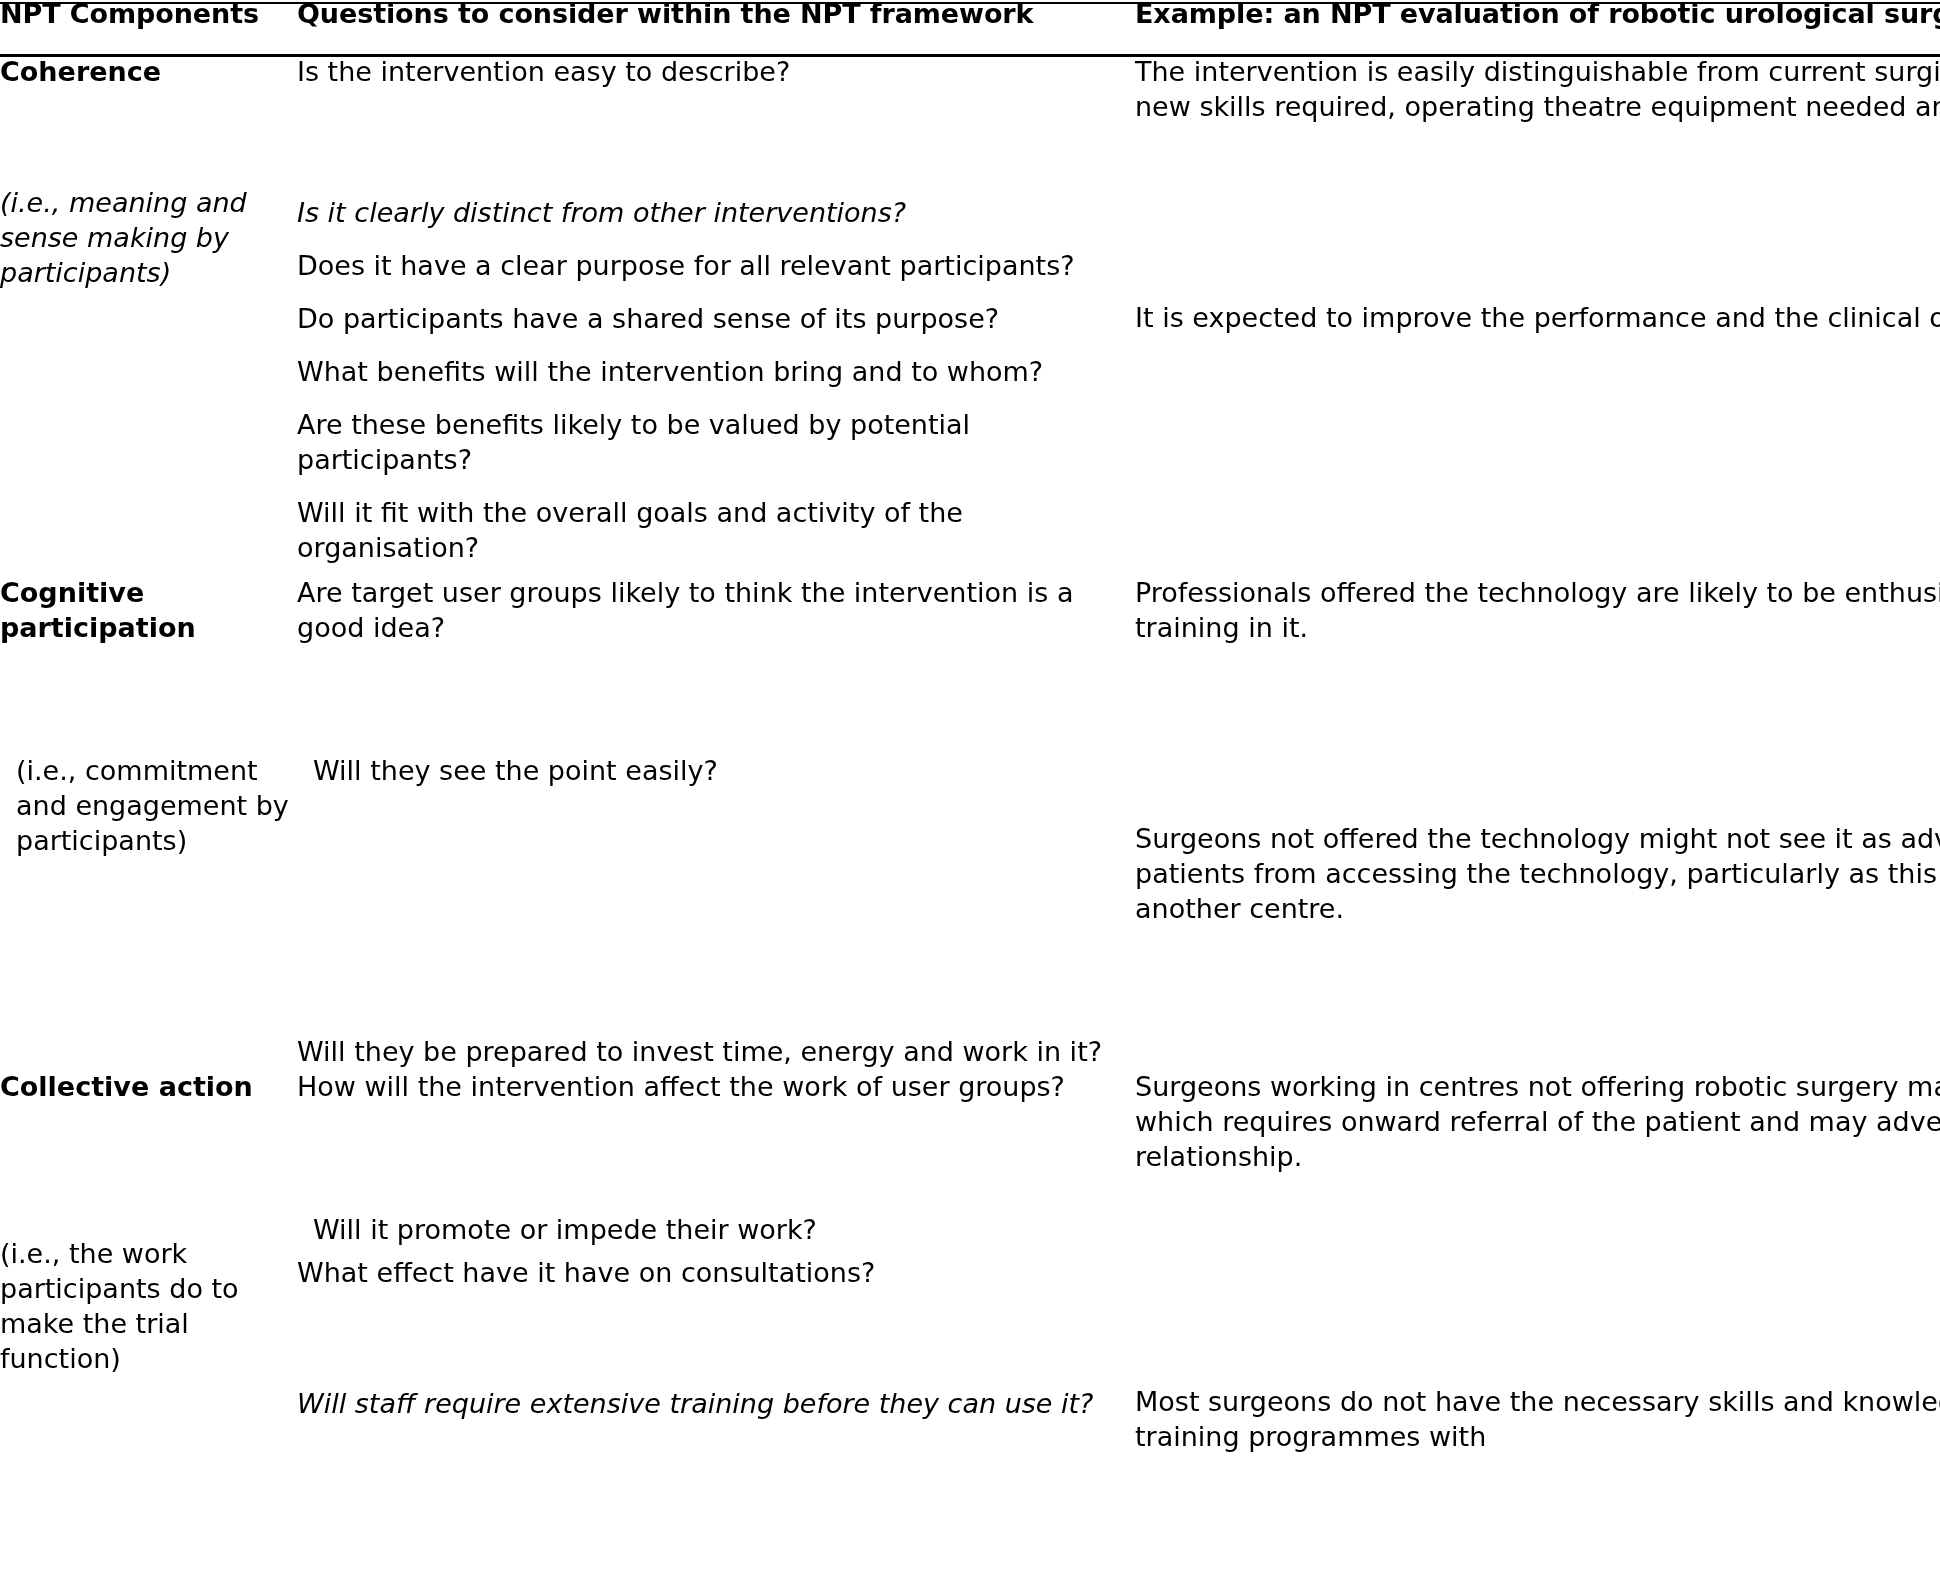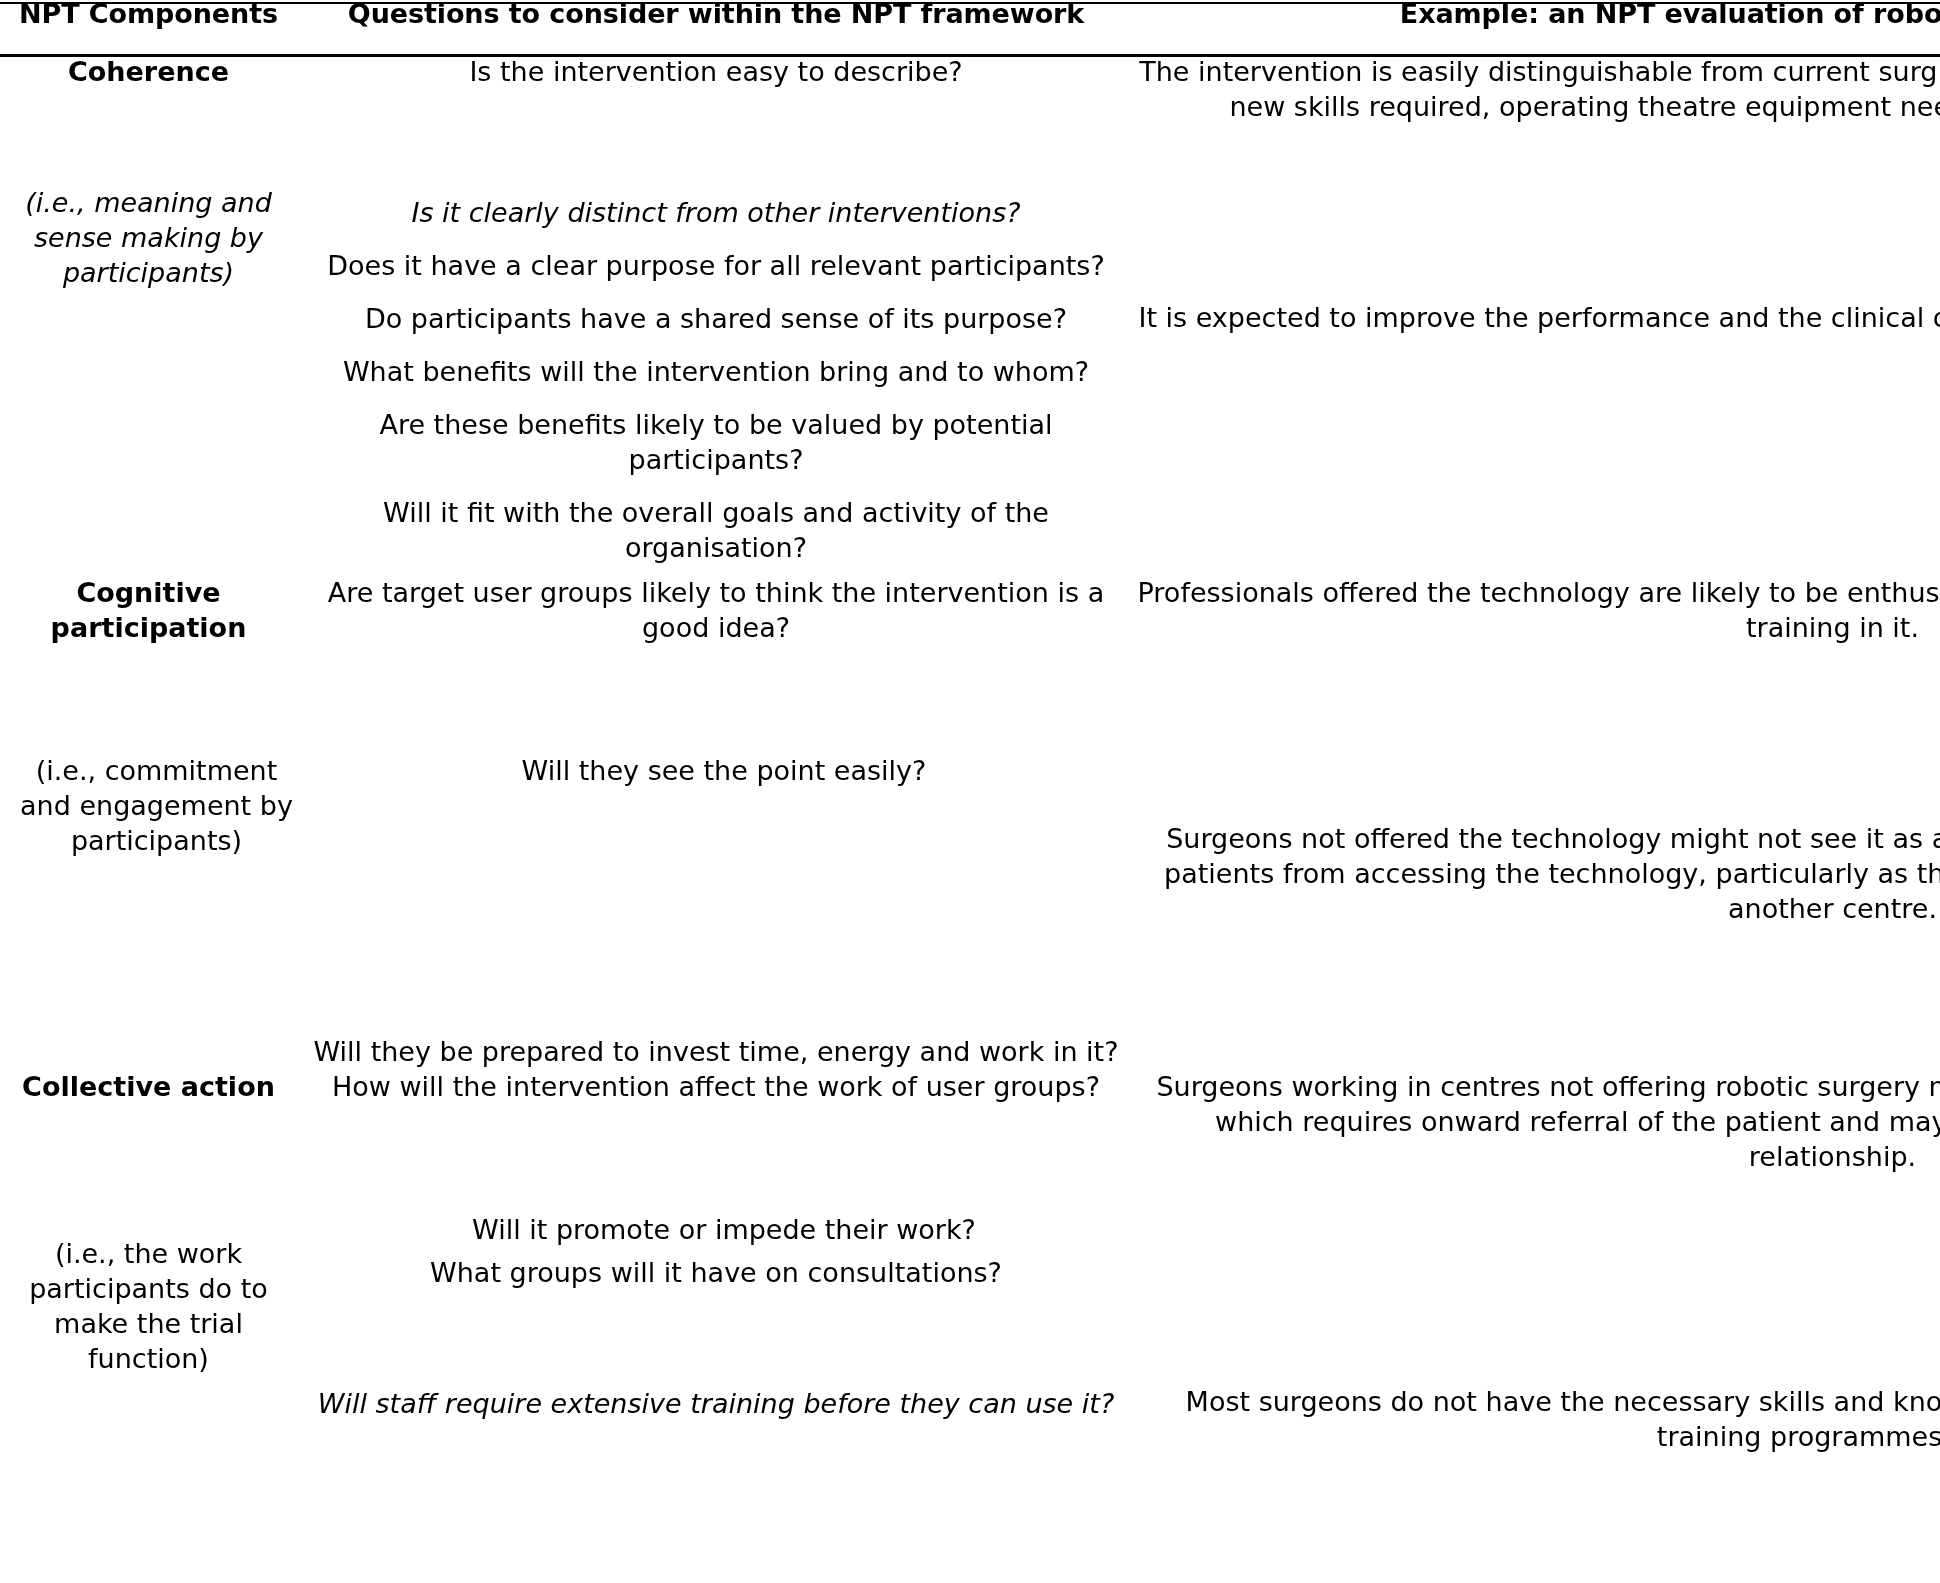--- a/index.html
+++ b/index.html
@@ -50,21 +50,21 @@
     border-collapse: collapse;
     table-layout: fixed;
   }
   table.npt col.c1 { width: 297px; }
   table.npt col.c2 { width: 838px; }
   table.npt col.c3 { width: 1395px; }
 
   table.npt th, table.npt td {
     vertical-align: top;
     padding: 0;
-    text-align: center;
+    text-align: left;
   }
 
   thead th {
     height: 54px;
     font-size: 27px;
     font-weight: bold;
     letter-spacing: -0.1px;
     line-height: 1;
     padding-top: 16px;
     padding-right: 24px;
@@ -172,21 +172,21 @@
 
       <tr>
         <td class="pad-t-14">
           <span class="comp-name blk">Collective action</span>
           <span class="comp-note blk pad-t-132">(i.e., the work participants do to make the trial function)</span>
         </td>
 
         <td class="pad-t-14">
           <span class="blk">How will the intervention affect the work of user groups?</span>
           <span class="blk pad-t-108">Will it promote or impede their work?</span>
-          <span class="blk pad-t-8">What groups will it have on consultations?</span>
+          <span class="blk pad-t-8">What effect have it have on consultations?</span>
           <span class="blk pad-t-96">Will staff require extensive training before they can use it?</span>
         </td>
 
         <td class="pad-t-14">
           <span class="blk">Surgeons working in centres not offering robotic surgery may hesitate to offer this treatment option which requires onward referral of the patient and may adversely affect the surgeon-patient relationship.</span>
           <span class="blk pad-t-210">Most surgeons do not have the necessary skills and knowledge to use the new technology. New training programmes with</span>
         </td>
       </tr>
 
     </tbody>

